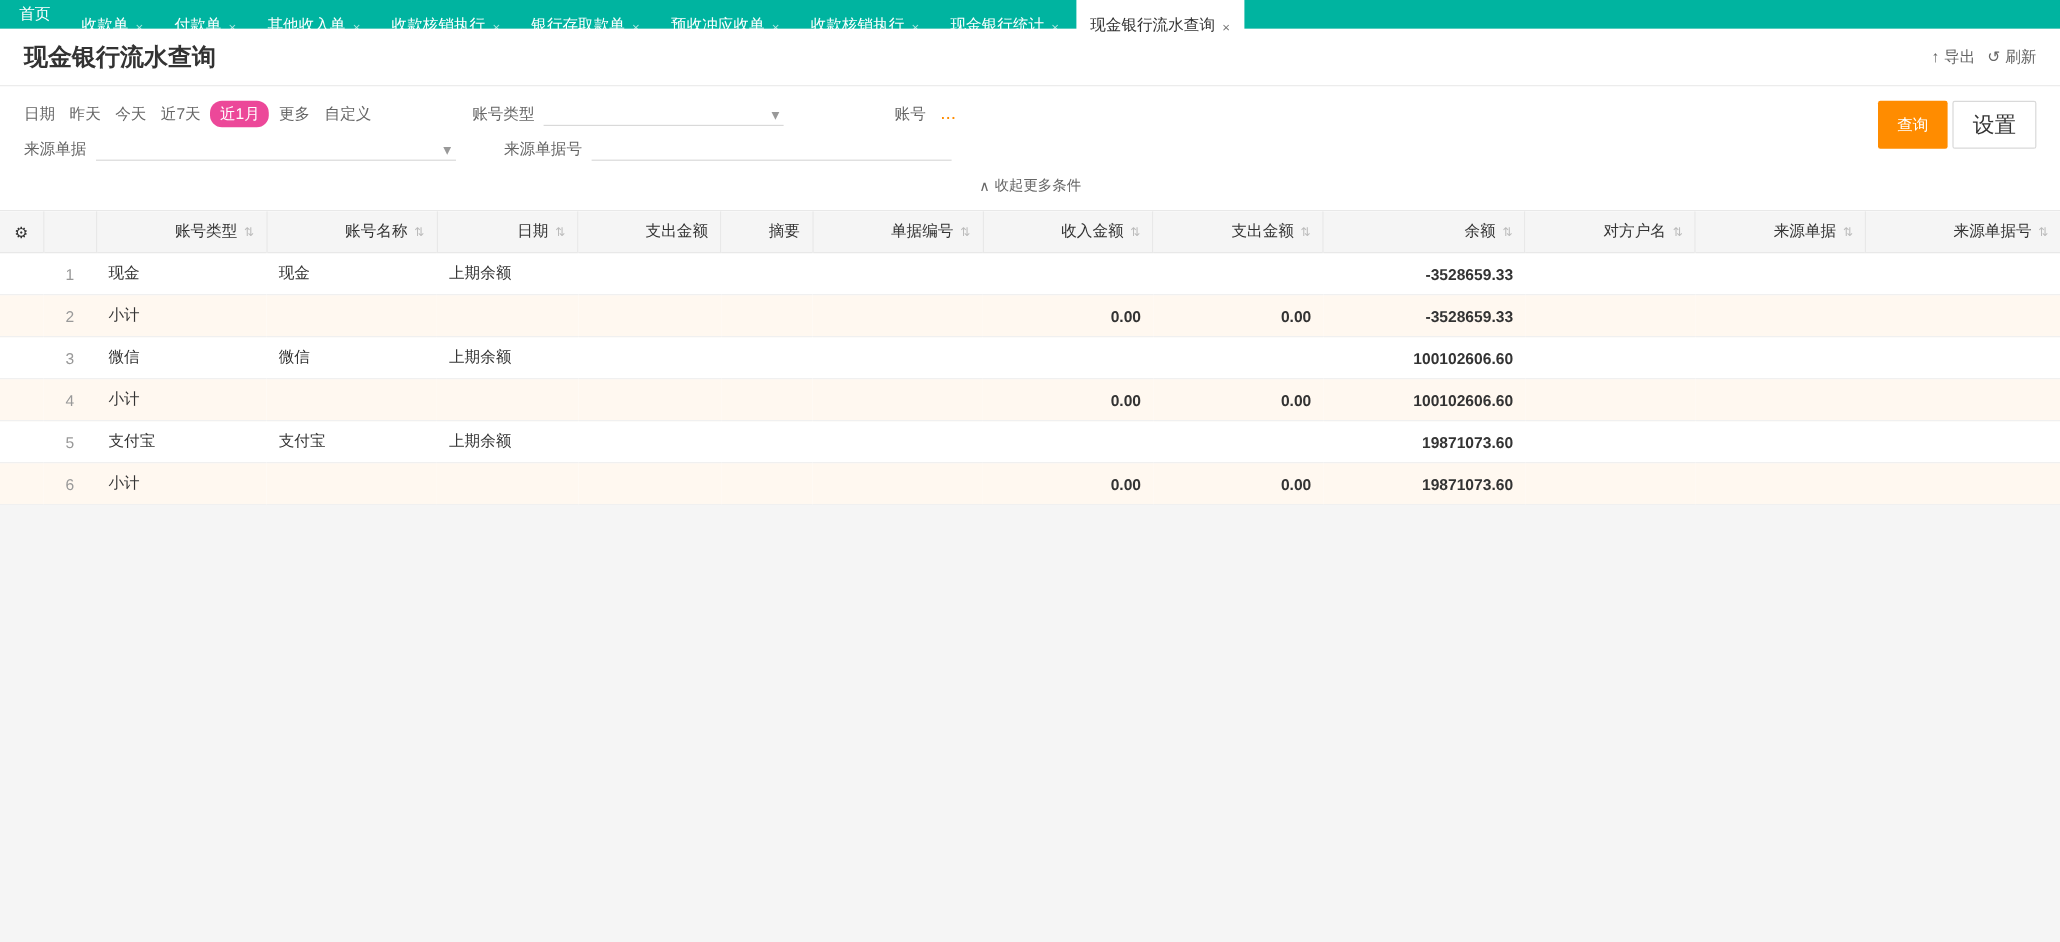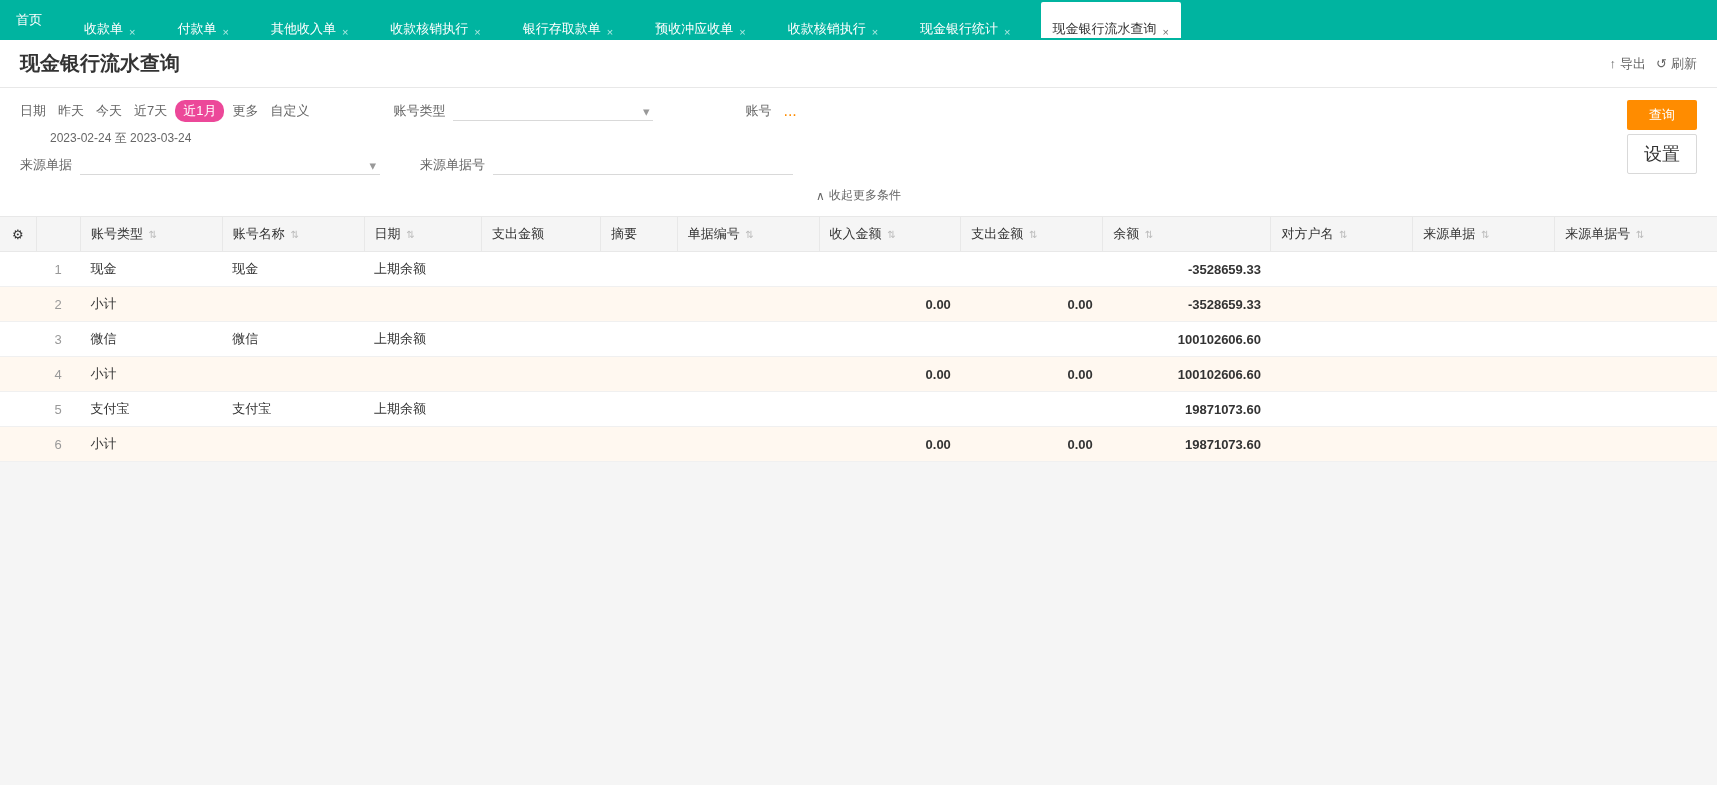--- a/index.html
+++ b/index.html
@@ -3,23 +3,23 @@
   <meta charset="utf-8">
   <style>
     * { box-sizing: border-box; margin: 0; padding: 0; }
     body { font-family: "Microsoft YaHei", Arial, sans-serif; font-size: 13px; background: #f5f5f5; color: #333; }
 
     
     .top-nav {
       background: #00b4a0;
       display: flex;
       align-items: center;
-      height: 40px;
+      height: 24px;
       padding: 0 4px;
-      gap: 18px;
+      gap: 2px;
     }
     .nav-item {
       color: #fff;
       padding: 0 12px;
       height: 36px;
       display: flex;
       align-items: flex-end;
       cursor: pointer;
       white-space: nowrap;
       font-size: 13px;
@@ -165,21 +165,20 @@
       color: #333;
       border: 1px solid #d9d9d9;
       border-radius: 2px;
       padding: 7px 16px;
       cursor: pointer;
       font-size: 18px;
     }
 
     .filter-right-actions {
       display: flex;
-      flex-direction: column;
       gap: 4px;
       margin-left: auto;
     }
 
     .collapse-bar {
       display: flex;
       justify-content: center;
       align-items: center;
       padding: 4px 0 0 0;
       cursor: pointer;
@@ -198,21 +197,21 @@
       width: 100%;
       border-collapse: collapse;
       font-size: 13px;
     }
     thead tr {
       background: #f5f5f5;
       border-bottom: 1px solid #e8e8e8;
     }
     thead th {
       padding: 8px 10px;
-      text-align: left;
+      text-align: right;
       color: #333;
       font-weight: normal;
       white-space: nowrap;
       border-right: 1px solid #e8e8e8;
       user-select: none;
     }
     thead th:last-child { border-right: none; }
     thead th .sort-icon {
       color: #bbb;
       font-size: 10px;
@@ -328,23 +327,20 @@
             <span class="chevron">▾</span>
           </div>
         </div>
 
         <div class="filter-group" style="margin-left:72px;">
           <span class="filter-label">账号</span>
           <span class="ellipsis-btn">...</span>
         </div>
       </div>
 
-      <div style="margin-left:30px; margin-bottom:8px;">
-        <span class="date-range">2023-02-24 至 2023-03-24</span>
-      </div>
 
       <div class="filter-row">
 
         <div class="filter-group">
           <span class="filter-label">来源单据</span>
           <div class="select-wrapper">
             <select class="filter-select" style="width:300px;">
               <option value=""></option>
             </select>
             <span class="chevron">▾</span>

